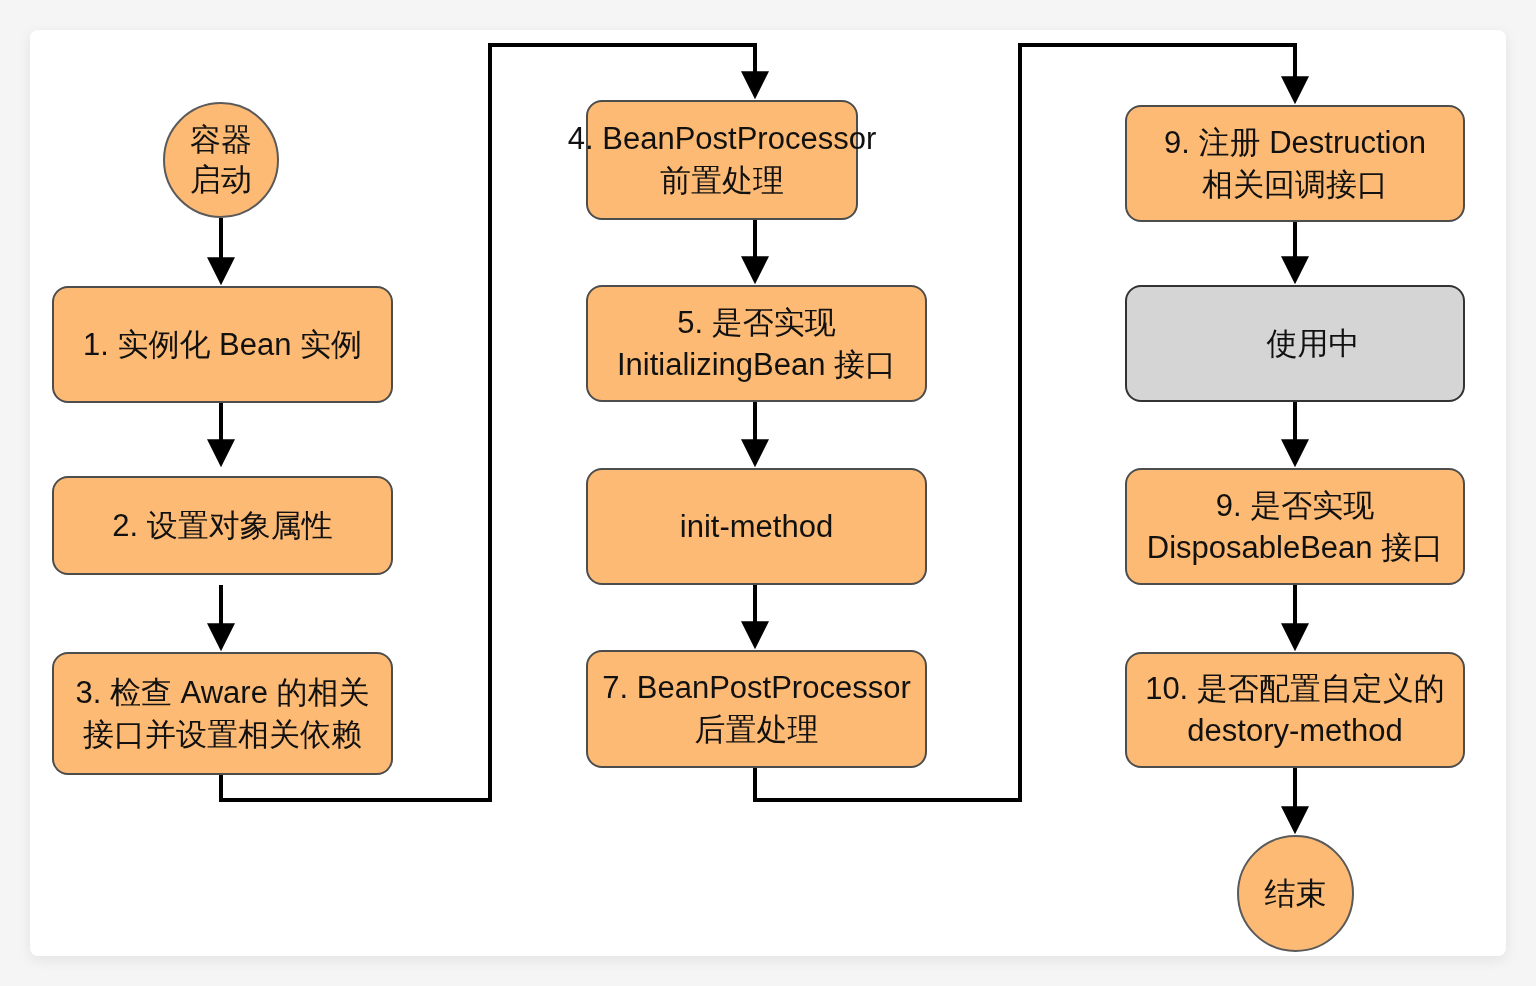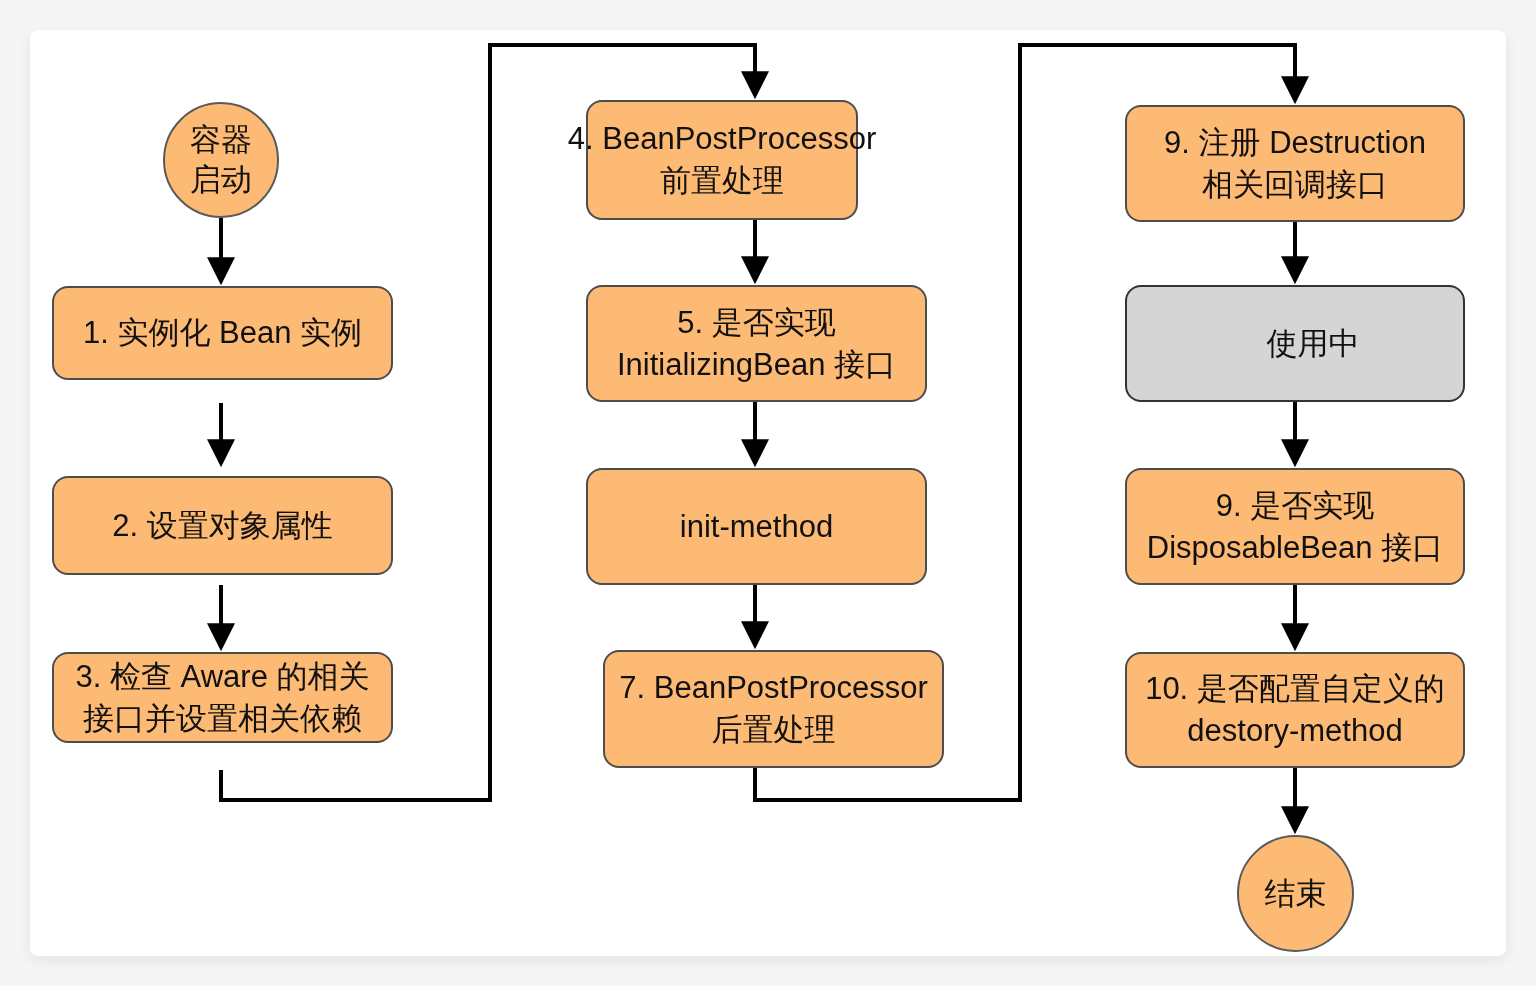--- a/index.html
+++ b/index.html
@@ -90,48 +90,48 @@
       <path d="M1295 585 V 647" marker-end="url(#ah)" stroke="#000000"></path>
       <path d="M1295 768 V 830" marker-end="url(#ah)" stroke="#000000"></path>
     </g>
   </svg>
 
   <div class="node circle" style="left:163px;top:102px;width:116px;height:116px;line-height:40px;">
     <span>容器</span>
     <span>启动</span>
   </div>
 
-  <div class="node box" style="left:52px;top:286px;width:341px;height:94px;">
+  <div class="node box" style="left:52px;top:286px;width:341px;height:117px;">
     <span>1. 实例化 Bean 实例</span>
   </div>
 
   <div class="node box" style="left:52px;top:476px;width:341px;height:99px;text-align:center;">
     <span>2. 设置对象属性</span>
   </div>
 
-  <div class="node box" style="left:52px;top:652px;width:341px;height:91px;">
+  <div class="node box" style="left:52px;top:652px;width:341px;height:123px;">
     <span>3. 检查 Aware 的相关</span>
     <span>接口并设置相关依赖</span>
   </div>
 
   <div class="node box" style="left:586px;top:100px;width:272px;height:120px;">
     <span>4. BeanPostProcessor</span>
     <span>前置处理</span>
   </div>
 
   <div class="node box" style="left:586px;top:285px;width:341px;height:117px;">
     <span>5. 是否实现</span>
     <span>InitializingBean 接口</span>
   </div>
 
   <div class="node box" style="left:586px;top:468px;width:341px;height:117px;">
     <span>init-method</span>
   </div>
 
-  <div class="node box" style="left:586px;top:650px;width:341px;height:118px;margin-left:17px;">
+  <div class="node box" style="left:586px;top:650px;width:341px;height:118px;">
     <span>7. BeanPostProcessor</span>
     <span>后置处理</span>
   </div>
 
   <div class="node box" style="left:1125px;top:105px;width:340px;height:117px;">
     <span>9. 注册 Destruction</span>
     <span>相关回调接口</span>
   </div>
 
   <div class="node box active" style="left:1125px;top:285px;width:340px;height:117px;">

